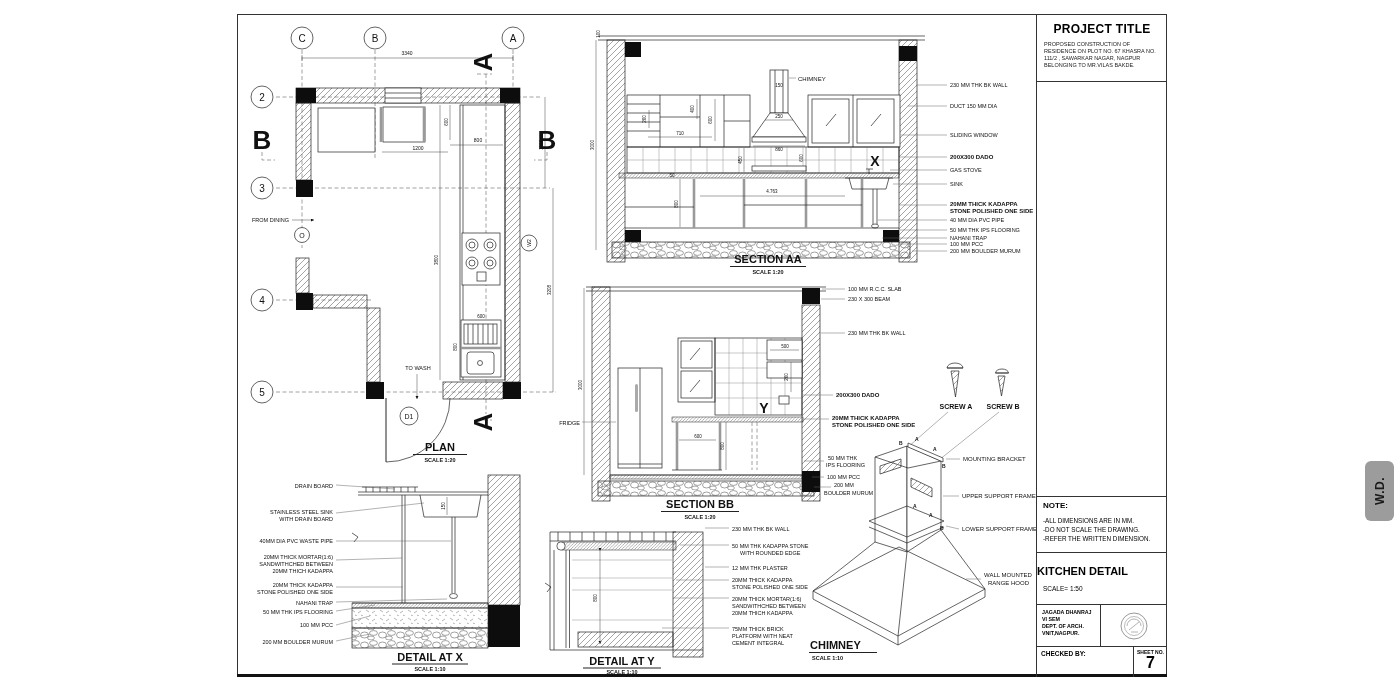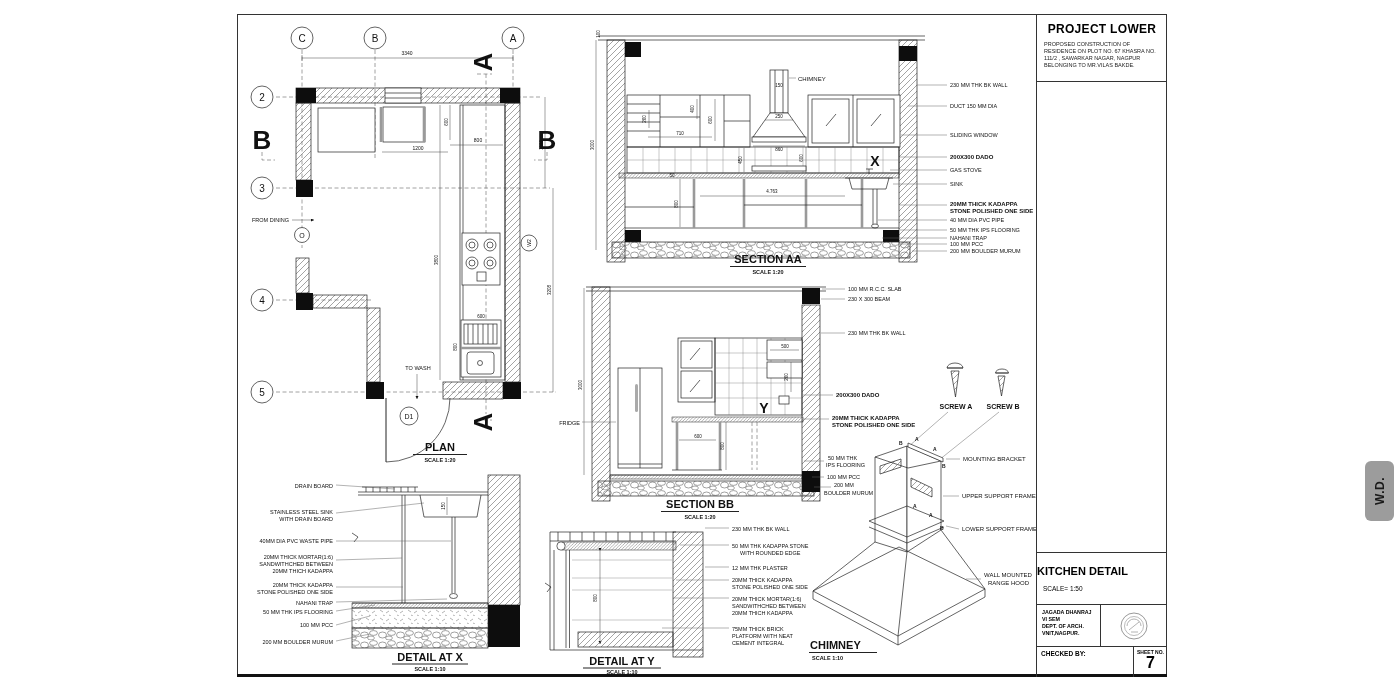--- a/index.html
+++ b/index.html
@@ -590,29 +590,36 @@
   <text class="t55" x="732" y="645">CEMENT INTEGRAL</text>
 
   <text class="ttl ctr" x="622" y="665">DETAIL AT Y</text>
   <line class="s1" x1="583" y1="668" x2="661" y2="668"></line>
   <text class="scl ctr" x="622" y="674">SCALE 1:10</text>
 </g>
 </svg>
 
 <div class="titleblock">
   <div class="tb-sec tb-head">
-    <div class="tb-title">PROJECT LOWER</div>
+    <div class="tb-title">PROJECT TITLE</div>
     <div class="tb-desc">
       <div>PROPOSED CONSTRUCTION OF</div>
       <div>RESIDENCE ON PLOT NO. 67 KHASRA NO.</div>
       <div>111/2 , SAWARKAR NAGAR, NAGPUR</div>
       <div>BELONGING TO MR.VILAS BAKDE.</div>
     </div>
   </div>
   <div class="tb-sec tb-fill"></div>
+  <div class="tb-sec tb-note">
+    <div class="tb-note-title">NOTE:</div>
+    <div class="tb-note-gap"></div>
+    <div class="tb-note-line">-ALL DIMENSIONS ARE IN MM.</div>
+    <div class="tb-note-line">-DO NOT SCALE THE DRAWING.</div>
+    <div class="tb-note-line">-REFER THE WRITTEN DIMENSION.</div>
+  </div>
   <div class="tb-sec tb-kd">
     <div class="tb-kd-title">KITCHEN DETAIL</div>
     <div class="tb-kd-scale">SCALE= 1:50</div>
   </div>
   <div class="tb-sec tb-author">
     <div class="tb-author-text">
       <div>JAGADA DHANRAJ</div>
       <div>VI SEM</div>
       <div>DEPT. OF ARCH.</div>
       <div>VNIT,NAGPUR.</div>

